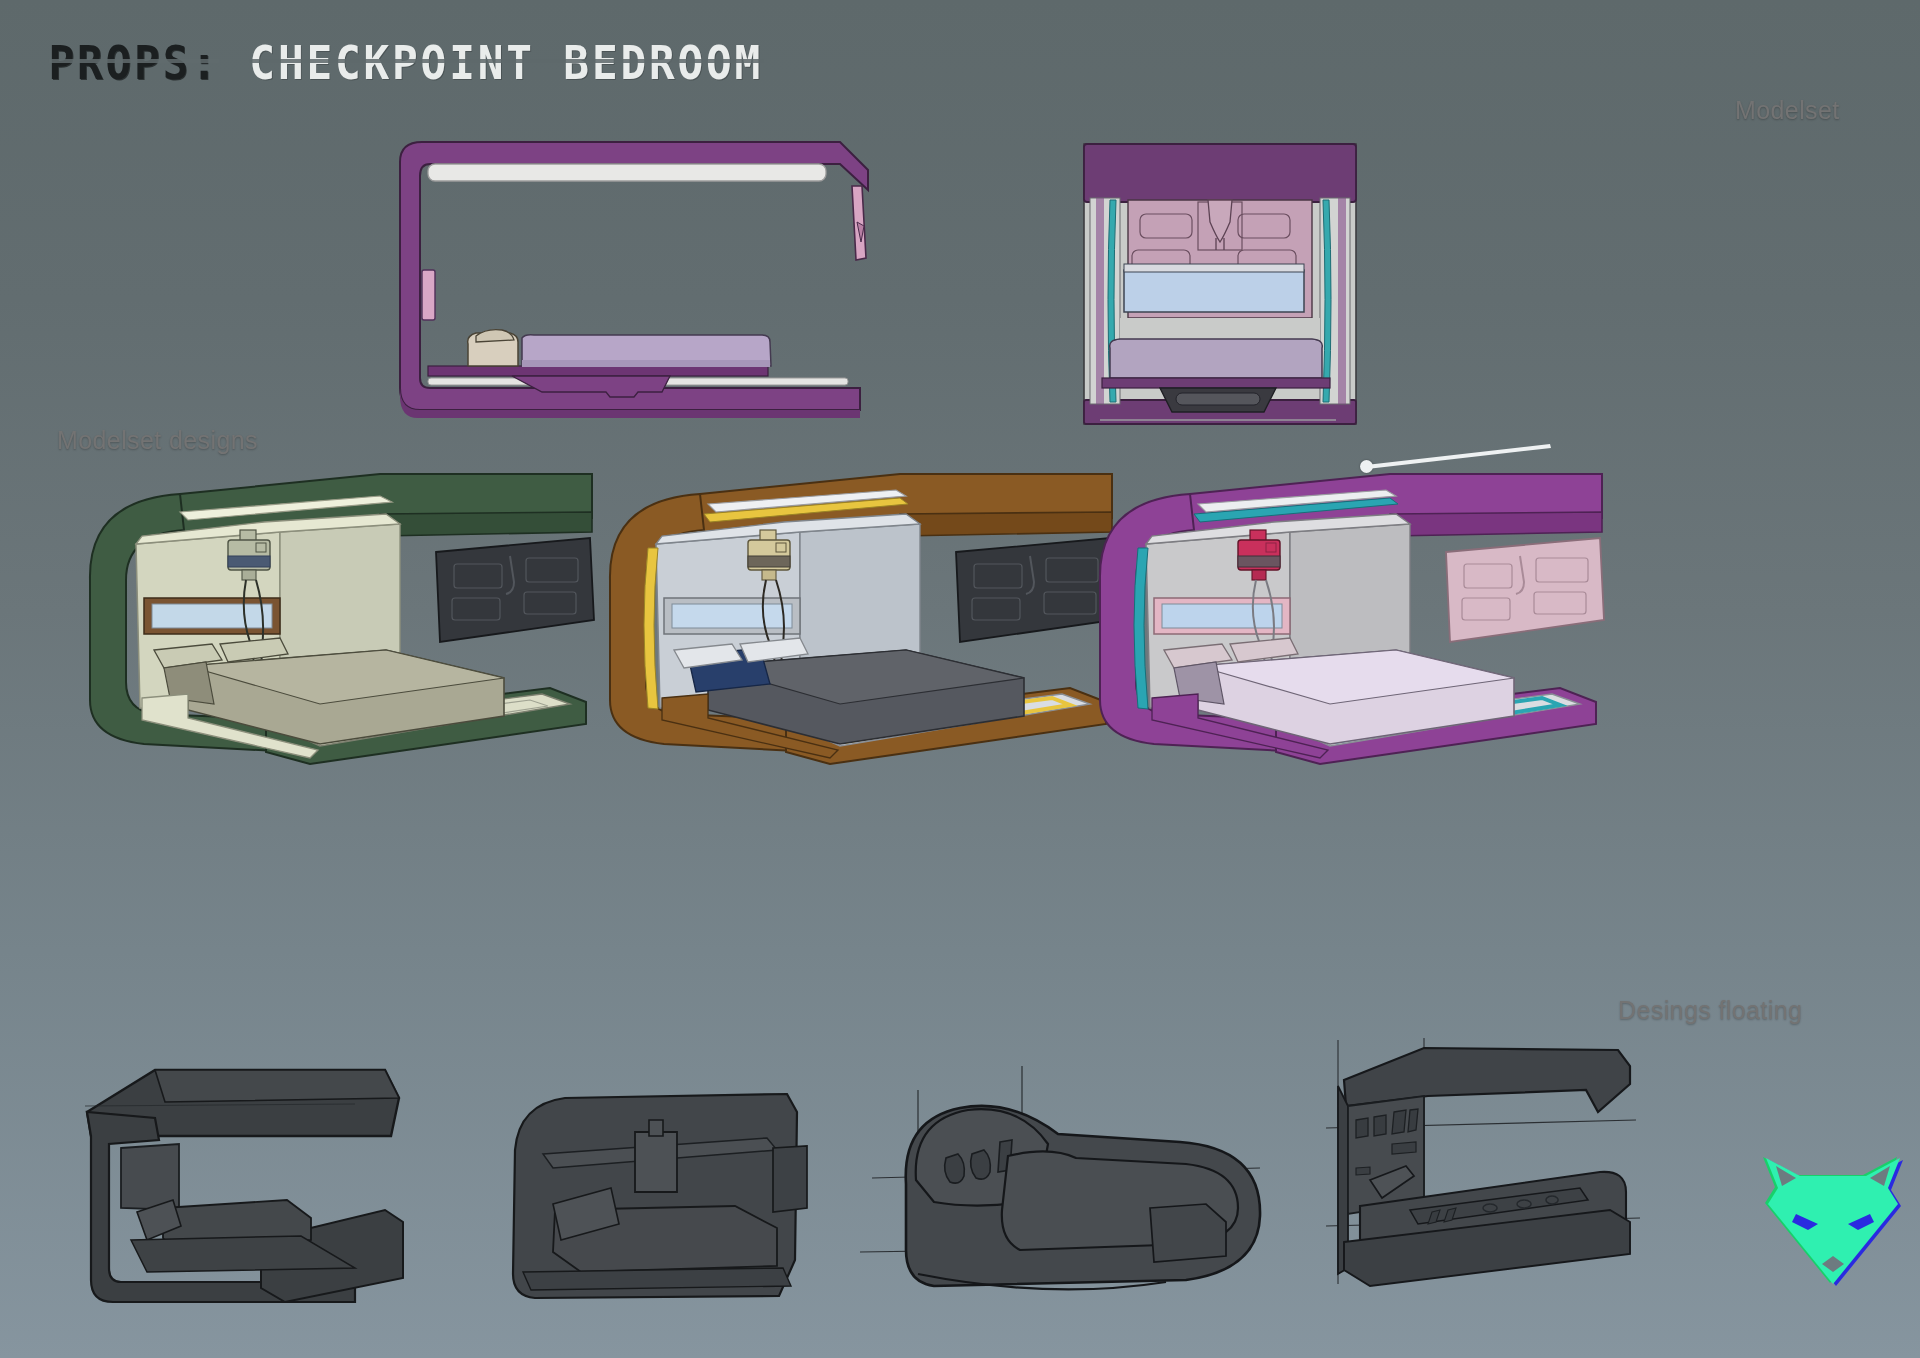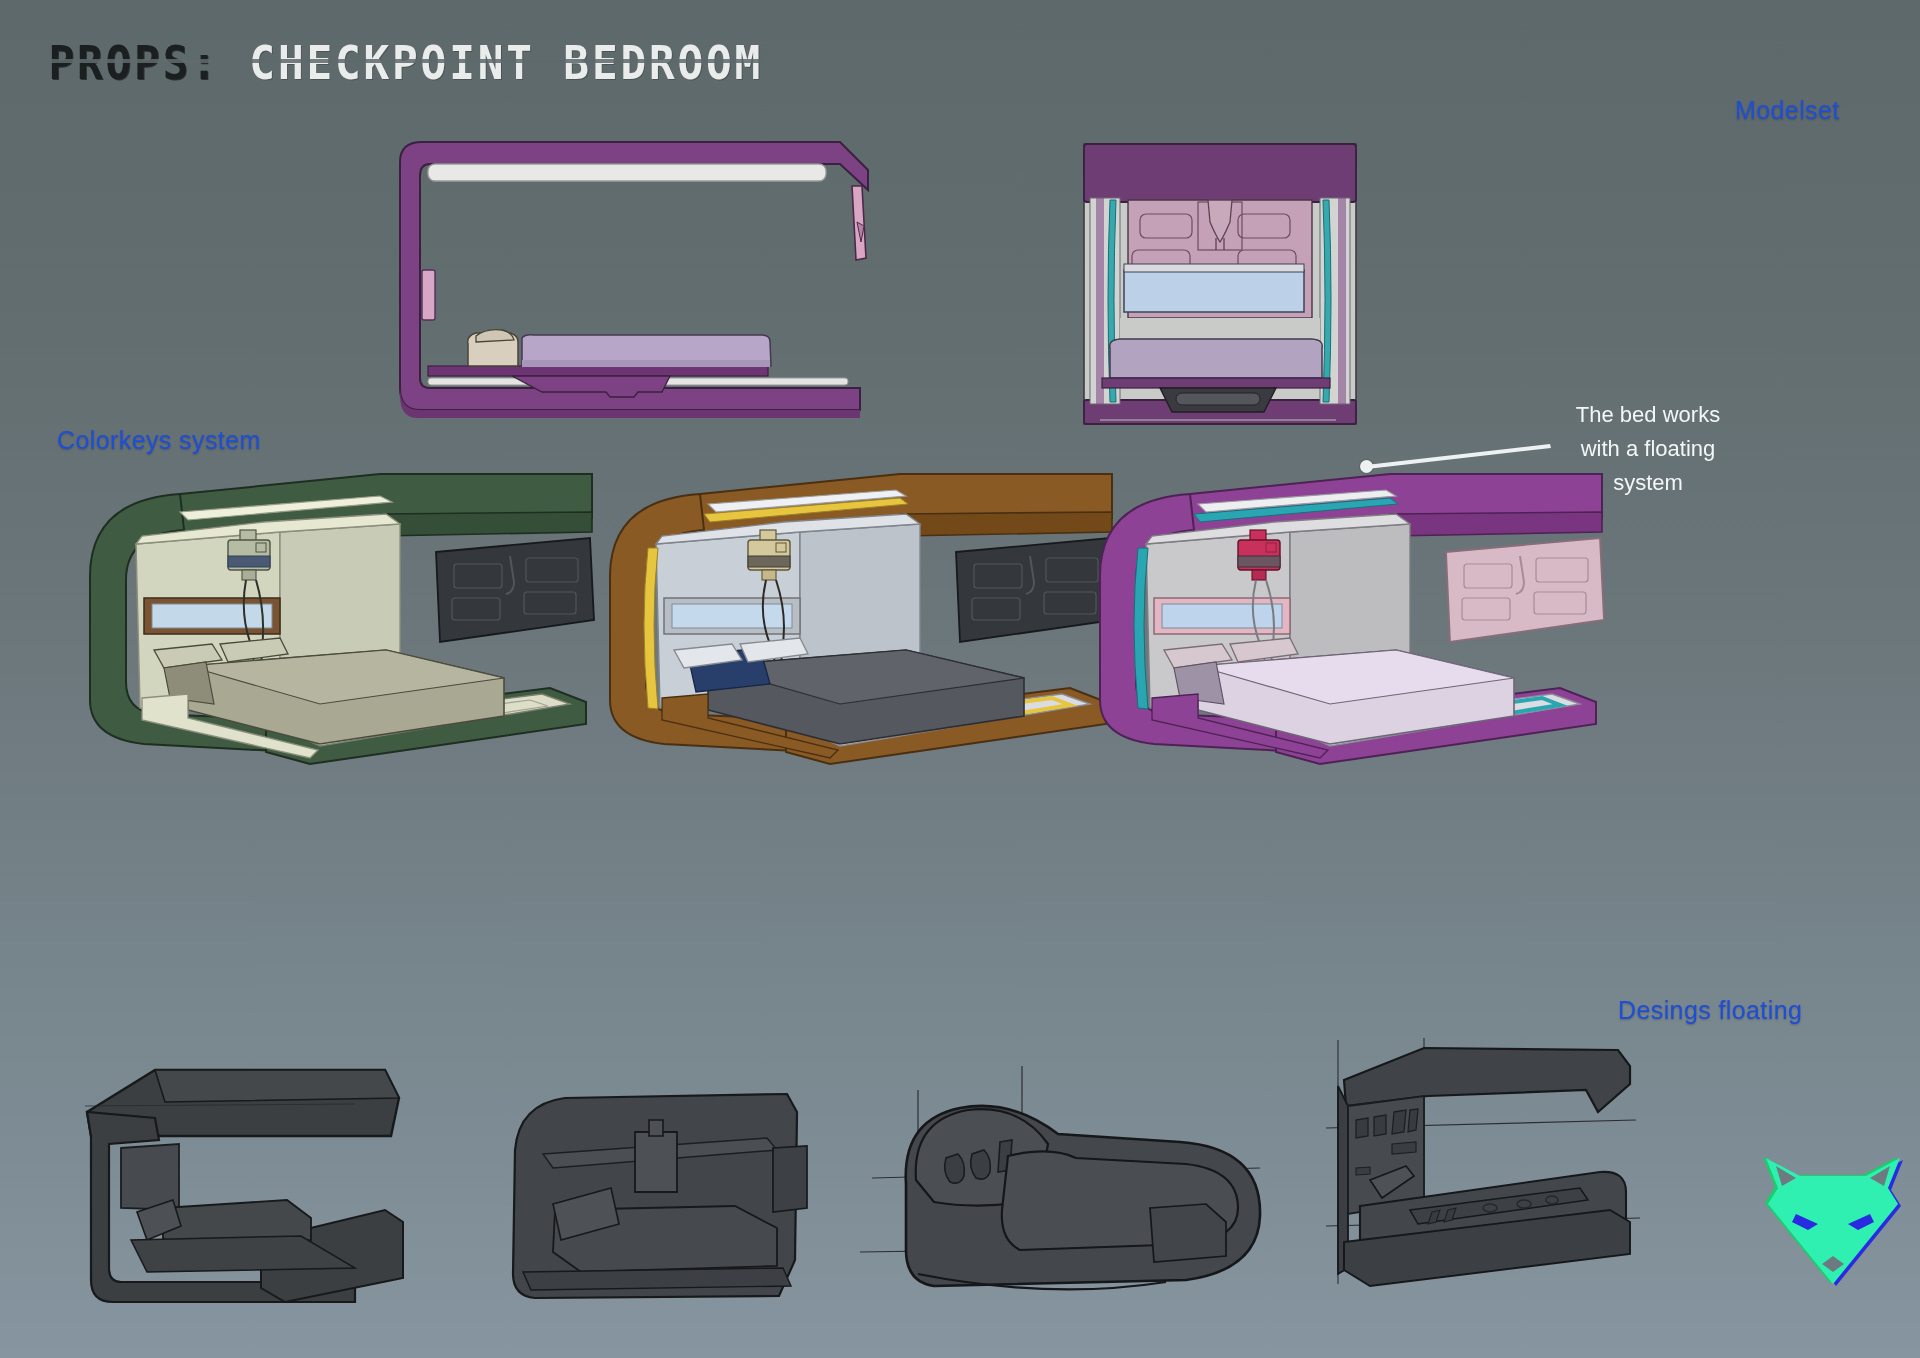--- a/index.html
+++ b/index.html
@@ -16,21 +16,21 @@
            font-family:"DejaVu Sans Mono", monospace; font-weight:bold; font-size:46px;
            letter-spacing:3px; }
   .title .t-props { color:#1b1f20; text-shadow:1px 1px 0 #2c3233; transform:scaleX(.93); }
   .title .t-main  { color:#e9eceb; text-shadow:1px 1px 0 #4b5456; transform:scaleX(.93); }
   .stencil span { position:relative; display:inline-block; }
   .stencil span::after { content:""; position:absolute; left:0; right:0; top:42%; height:4px;
                          background:#5e696b; opacity:.85; }
   .stencil.dark span::after { background:#606b6d; }
 
   
-  .label { position:absolute; color:#1d4ed8; font-size:25px; letter-spacing:.4px;
+  .label { position:absolute; color:#737373; font-size:25px; letter-spacing:.4px;
            text-shadow:0 1px 2px rgba(0,0,0,.25); }
   #lbl-modelset { left:1735px; top:96px; }
   #lbl-colorkeys { left:57px; top:426px; }
   #lbl-sketches { left:1618px; top:996px; }
 
   
   .callout-text { position:absolute; left:1548px; top:398px; width:200px; text-align:center;
                   color:#f3f6f7; font-size:22px; line-height:1.55; }
   .callout-line { position:absolute; left:1360px; top:438px; width:200px; height:40px; }
   .dot { position:absolute; width:13px; height:13px; border-radius:50%; background:#eef1f2;
@@ -49,21 +49,21 @@
 <body>
 
 <div class="sheet">
 
   <div class="title">
     <span class="t-props stencil dark"><span>PROPS:</span></span>
     <span class="t-main stencil"><span>CHECKPOINT BEDROOM</span></span>
   </div>
 
   <div class="label" id="lbl-modelset">Modelset</div>
-  <div class="label" id="lbl-colorkeys">Colorkeys system</div>
+  <div class="label" id="lbl-colorkeys">Modelset designs</div>
   <div class="label" id="lbl-sketches">Desings floating</div>
 
   <svg class="pod" style="left:370px;top:130px;" width="520" height="300" viewBox="0 0 520 300">
 
     <path d="M30 32 Q30 12 52 12 L470 12 L498 40 L498 60 L470 34 L60 34 Q50 34 50 46 L50 248 Q50 258 60 258 L490 258 L490 280 L50 280 Q30 280 30 258 Z" fill="#7d4284" stroke="#3c2040" stroke-width="2"></path>
     <path d="M30 258 Q30 280 50 280 L490 280 L490 288 L48 288 Q30 288 30 266 Z" fill="#6b3572"></path>
 
     <rect x="58" y="34" width="398" height="17" rx="7" fill="#e8e8e6" stroke="#9c9c9c" stroke-width="1.3"></rect>
 
     <rect x="58" y="248" width="420" height="7" rx="3" fill="#e4e4e2" stroke="#9a9a9a" stroke-width="1"></rect>
@@ -115,25 +115,20 @@
 
     <path d="M80 250 L196 250 L184 274 L92 274 Z" fill="#3a3a40" stroke="#1f1f24" stroke-width="1.4"></path>
     <rect x="96" y="255" width="84" height="12" rx="6" fill="#55565c" stroke="#23232a" stroke-width="1"></rect>
     <line x1="20" y1="282" x2="256" y2="282" stroke="#9a9a9e" stroke-width="1.4"></line>
   </svg>
 
   <div class="dot"></div>
   <svg class="callout-line" viewBox="0 0 200 40">
     <path d="M6 27 L190 6 L191 10 L7 31 Z" fill="#eef1f2"></path>
   </svg>
-  <div class="callout-text">
-    <div>The bed works</div>
-    <div>with a floating</div>
-    <div>system</div>
-  </div>
 
   <svg class="pod" style="left:80px;top:452px;" width="520" height="320" viewBox="0 0 520 320">
 
     <path d="M100 42 L300 22 L512 22 L512 66 L304 70 L100 86 Z" fill="#3f5c43" stroke="#1e2f22" stroke-width="2"></path>
     <path d="M300 62 L512 60 L512 80 L302 84 Z" fill="#344e38" stroke="#1e2f22" stroke-width="1.6"></path>
 
     <path d="M100 42 Q8 48 10 128 L10 248 Q10 286 64 292 L214 300 L214 268 L74 262 Q46 258 46 230 L46 128 Q46 82 104 78 Z" fill="#3f5c43" stroke="#1e2f22" stroke-width="2"></path>
 
     <path d="M186 272 L470 236 L506 250 L506 272 L230 312 L186 300 Z" fill="#3f5c43" stroke="#1e2f22" stroke-width="2"></path>
     <path d="M200 276 L462 242 L490 252 L240 294 Z" fill="#dcdec8" stroke="#7d8070" stroke-width="1.4"></path>

